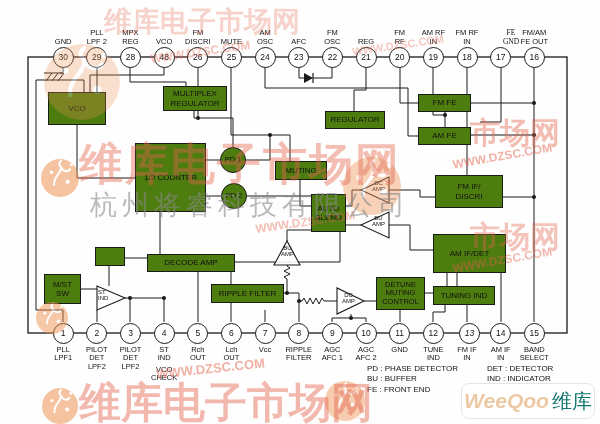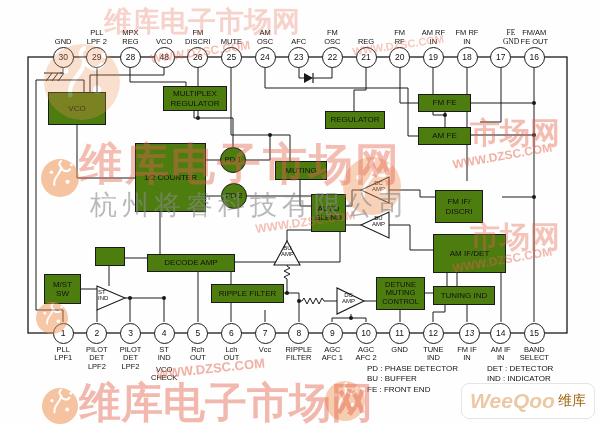--- a/index.html
+++ b/index.html
@@ -33,21 +33,21 @@
   .wm-red { position:absolute; color:#e4644c; font-weight:bold; z-index:6;
             pointer-events:none; line-height:1; }
   .wm-url { position:absolute; color:#e4644c; font-weight:bold; font-size:12px;
             z-index:6; pointer-events:none; line-height:1; }
   .wm-company { position:absolute; left:90px; top:192px; font-size:27px; letter-spacing:5px;
                 color:#8a8a8a; opacity:0.6; z-index:6; pointer-events:none; line-height:1; }
   .wm-weeqoo { position:absolute; left:461px; top:383px; width:134px; height:36px;
                background:#fff; border:1px solid #e5e5e5; border-radius:8px;
                display:flex; align-items:center; justify-content:center; gap:3px; z-index:7; }
   .wm-weeqoo .wq { font-size:21px; font-weight:bold; font-style:italic; color:#ecc9a4; }
-  .wm-weeqoo .wk { font-size:14px; color:#a16207; }
+  .wm-weeqoo .wk { font-size:20px; color:#0f766e; }
 </style>
 </head>
 <body>
 
 <div id="stage">
 
   <svg id="wires" class="layer" width="600" height="424">
 
     <rect x="28" y="57" width="539" height="276" fill="none" stroke="#1a1a1a" stroke-width="1.3"></rect>
 
@@ -135,21 +135,21 @@
 REGULATOR</div>
   <div class="block" style="left:325px;top:111px;width:60px;height:18px">REGULATOR</div>
   <div class="block" style="left:418px;top:94px;width:53px;height:18px">FM FE</div>
   <div class="block" style="left:418px;top:127px;width:53px;height:18px">AM FE</div>
   <div class="block" style="left:135px;top:143px;width:71px;height:69px">1/2 COUNTER</div>
   <div class="block pd" style="left:220px;top:147px;width:26px;height:26px">PD 1</div>
   <div class="block pd" style="left:221px;top:183px;width:26px;height:26px">PD 2</div>
   <div class="block" style="left:275px;top:161px;width:52px;height:19px">MUTING</div>
   <div class="block" style="left:311px;top:194px;width:35px;height:38px">AUTO
 BLEND</div>
-  <div class="block" style="left:435px;top:190px;width:48px;height:33px">FM IF/
+  <div class="block" style="left:435px;top:175px;width:68px;height:33px">FM IF/
 DISCRI</div>
   <div class="block" style="left:433px;top:286px;width:62px;height:19px">TUNING IND</div>
   <div class="block" style="left:433px;top:234px;width:73px;height:39px">AM IF/DET</div>
   <div class="block" style="left:376px;top:277px;width:49px;height:33px;font-size:7.5px">DETUNE
 MUTING
 CONTROL</div>
   <div class="block" style="left:44px;top:274px;width:37px;height:30px">M/ST
 SW</div>
   <div class="block" style="left:95px;top:247px;width:30px;height:19px"></div>
   <div class="block" style="left:147px;top:254px;width:88px;height:18px">DECODE AMP</div>

